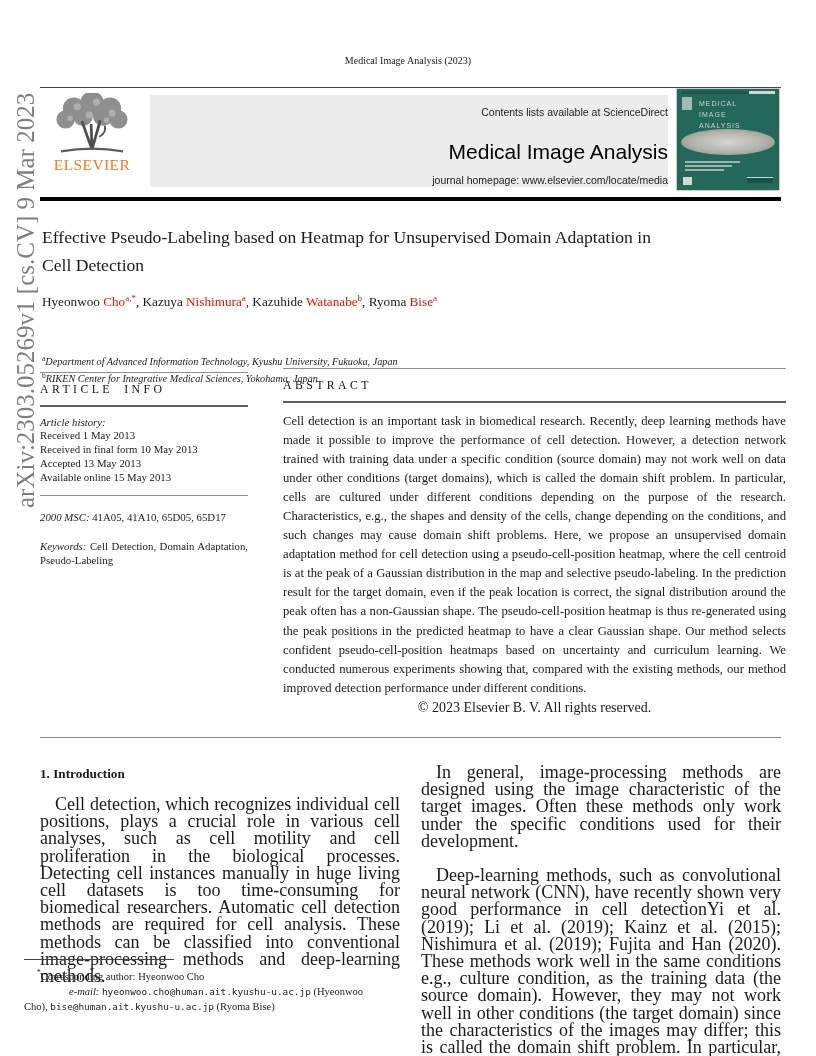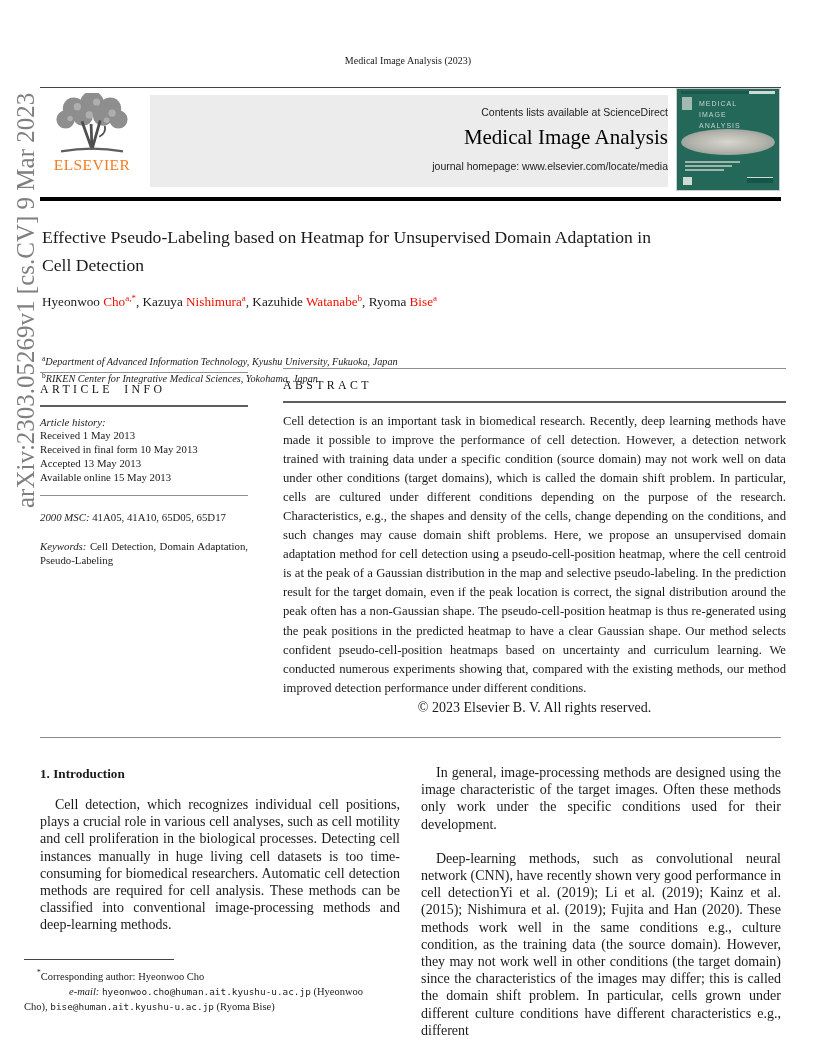--- a/index.html
+++ b/index.html
@@ -27,21 +27,21 @@
   .rule-mid{top:737px;left:40px;width:741px;background:#8a8a8a;}
 
   
   .masthead{top:93px;left:40px;width:741px;height:97px;}
   .logo-block{position:absolute;left:2px;top:0;width:100px;height:97px;text-align:center;}
   .logo-block svg{display:block;margin:0 auto;}
   .elsevier-word{font-size:15.5px;color:var(--orange);letter-spacing:.4px;margin-top:1px;}
   .banner{position:absolute;left:110px;top:2px;width:518px;height:92px;background:#ececec;text-align:right;
           font-family:"Liberation Sans","DejaVu Sans",sans-serif;}
   .banner .contents{margin-top:11px;font-size:10.5px;color:#222;}
-  .banner .jname{margin-top:7px;font-size:21px;color:#000;font-family:Liberation Serif, serif;}
+  .banner .jname{margin-top:22px;font-size:21px;color:#000;font-family:Liberation Sans, sans-serif;}
   .banner .homepage{margin-top:10px;font-size:10.5px;color:#222;}
   .cover{position:absolute;left:637px;top:-4px;width:102px;height:101px;background:var(--cover-green);
          box-shadow:0 0 0 1px #cfcfcf;overflow:hidden;}
   .cover-topbar{position:absolute;top:2px;left:4px;right:4px;height:3px;background:#1b584c;}
   .cover-topbar span{position:absolute;right:0;top:0;width:26px;height:3px;background:#cddbd4;display:block;}
   .cover-emblem{position:absolute;top:8px;left:5px;width:10px;height:13px;background:#b9c9c2;opacity:.85;}
   .cover-title{position:absolute;top:9px;left:22px;font-family:"Liberation Sans",sans-serif;
                font-size:7px;line-height:11px;letter-spacing:1px;color:#c3d4cc;}
   .cover-brain{position:absolute;top:40px;left:4px;width:94px;height:26px;border-radius:50%;
                background:radial-gradient(ellipse at 50% 50%, #e0ddd6 0%, #b9b6ae 55%, #7e8c85 100%);
@@ -74,21 +74,21 @@
   .history{margin-top:9px;}
   .info-rule{margin-top:11px;}
   .msc,.keywords{margin-top:15px;text-align:justify;}
   .abstract-text{margin-top:9px;font-size:12.7px;line-height:19.1px;text-align:justify;}
   .copyright{margin-top:2px;text-align:center;font-size:14px;}
 
   
   .body-left{top:766px;left:40px;width:360px;}
   .body-right{top:764px;left:421px;width:360px;}
   .sec-head{font-size:13.2px;font-weight:bold;margin:0;}
-  .para{margin:0;margin-top:14px;font-size:14px;line-height:17.2px;text-align:justify;text-indent:15px;}
+  .para{margin:0;margin-top:14px;font-size:18px;line-height:17.2px;text-align:justify;text-indent:15px;}
   .body-right .para:first-child{margin-top:0;}
   .body-right .para + .para{margin-top:17px;}
 
   
   .footnote{top:959px;left:24px;width:360px;font-size:10.5px;line-height:15.4px;}
   .footnote .fn-rule{width:150px;height:1px;background:#444;margin-bottom:5px;}
   .footnote p{margin:0;text-indent:13px;}
   .footnote .em{font-style:italic;margin-left:32px;}
   .mono{font-family:"DejaVu Sans Mono","Liberation Mono",monospace;font-size:9.4px;}
   .footnote sup{font-size:7.5px;}

